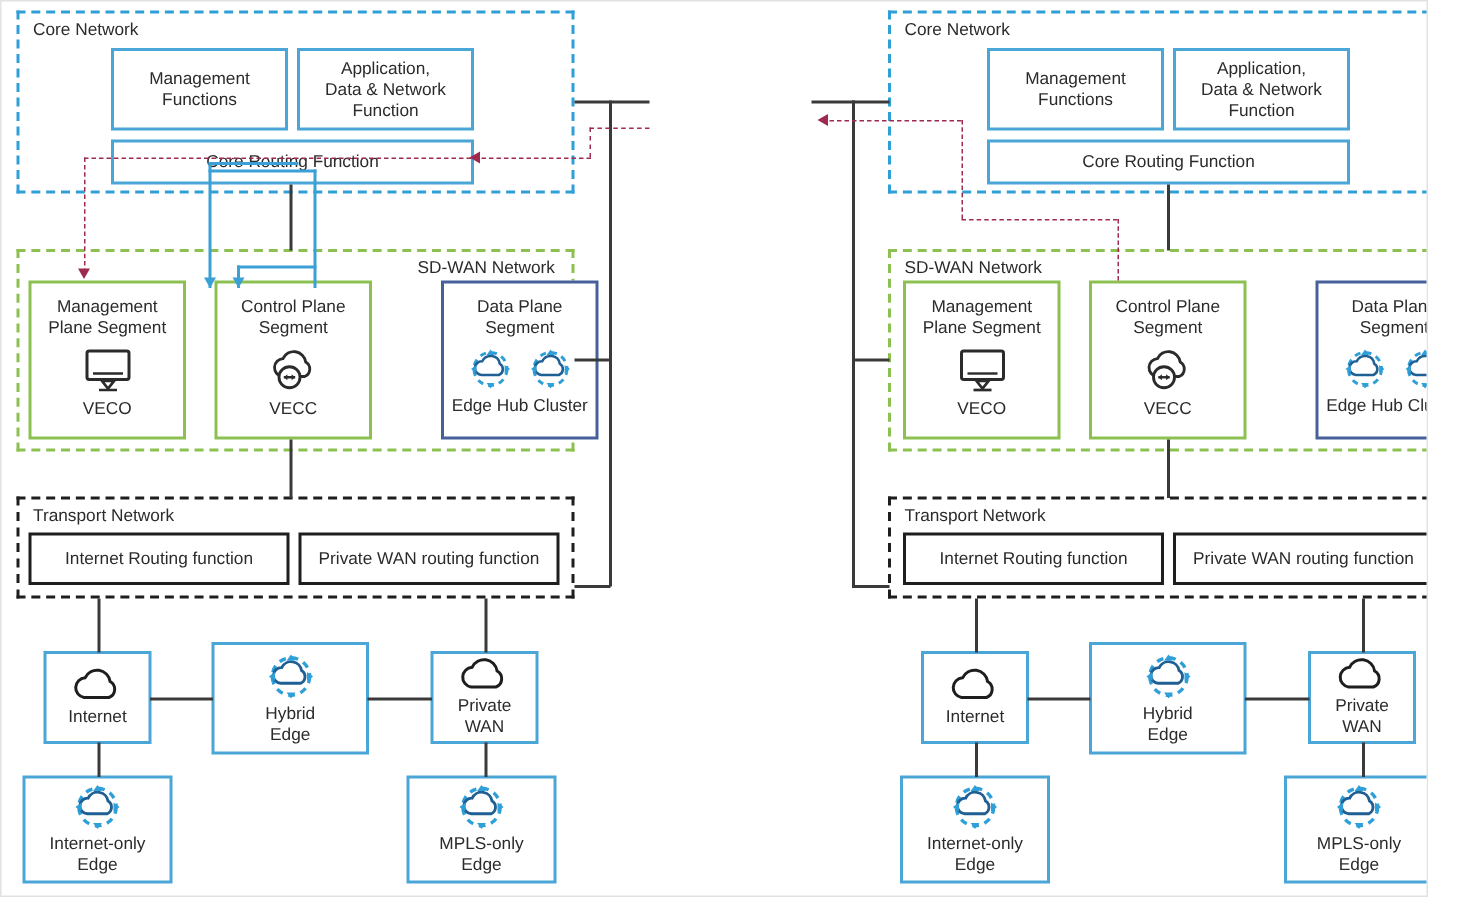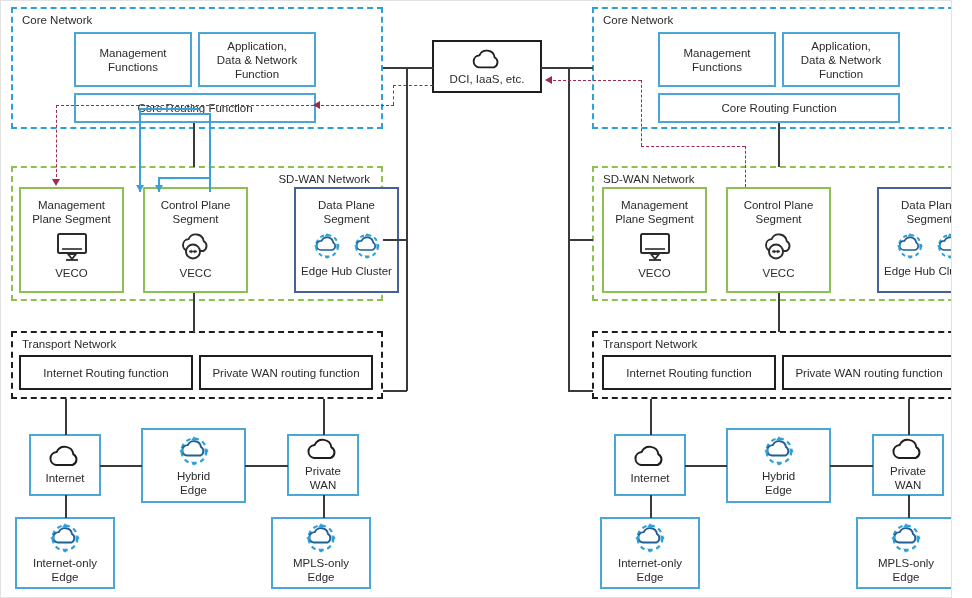--- a/index.html
+++ b/index.html
@@ -271,28 +271,20 @@
         <path d="M2 14 l3.6 -2.6 v5.2 Z" fill="#2f9fd8"></path>
         <path d="M28 14 l-3.6 -2.6 v5.2 Z" fill="#2f9fd8"></path>
         <path d="M15 1 l2.6 3.6 h-5.2 Z" fill="#2f9fd8"></path>
         <path d="M15 27 l-2.6 -3.6 h5.2 Z" fill="#2f9fd8"></path>
       </svg>
     </span>
     <span class="node-label">MPLS-only
 Edge</span>
   </div>
 
-  <div class="abs box box-black" style="left:431px; top:39px; width:110px; height:53px; flex-direction:column;">
-    <span style="margin-top:2px;">
-      <svg width="42" height="22" viewBox="0 0 40 24">
-        <path d="M11 20 a6.6 6.6 0 0 1 0.7 -13.1 a8.8 8.8 0 0 1 16.7 2.4 a5.9 5.9 0 0 1 -0.8 10.7 Z" fill="none" stroke="#1e1e1e" stroke-width="2"></path>
-      </svg>
-    </span>
-    <span style="margin-top:1px;">DCI, IaaS, etc.</span>
-  </div>
 
   <div class="abs zone zone-core" style="left:591px; top:6px; width:372px; height:122px;">
     <span class="zone-label left">Core Network</span>
   </div>
   <div class="abs box" style="left:657px; top:31px; width:118px; height:55px;">
     <span style="white-space:pre-line;">Management
 Functions</span>
   </div>
   <div class="abs box" style="left:781px; top:31px; width:118px; height:55px;">
     <span style="white-space:pre-line;">Application,

